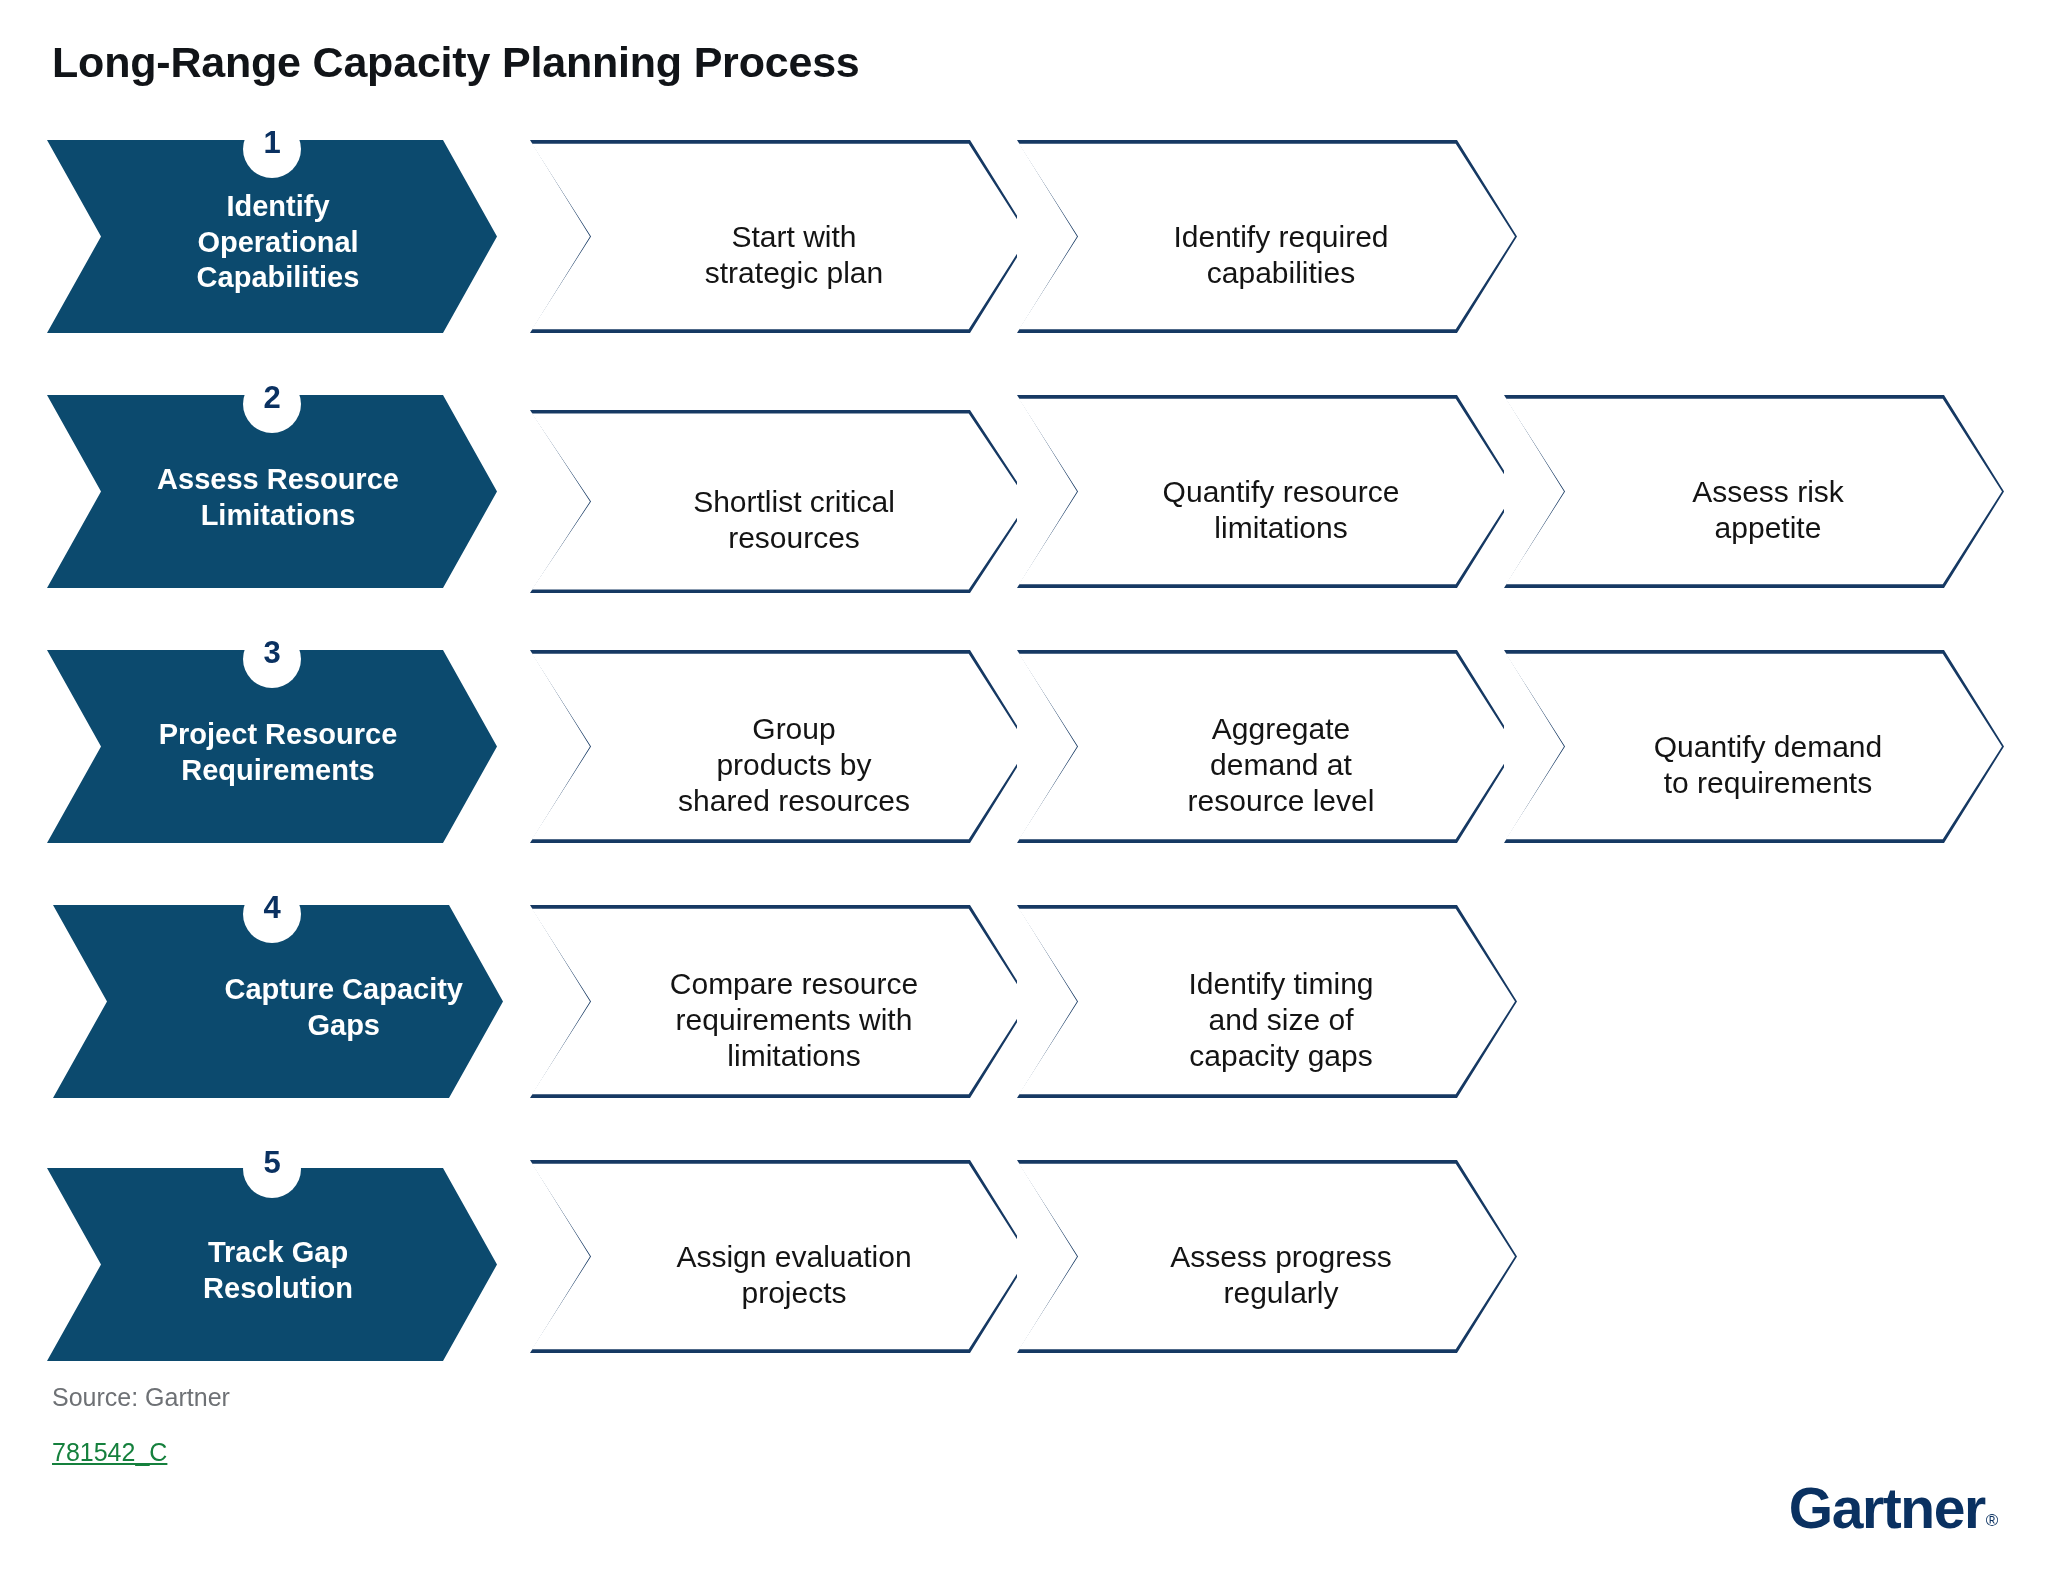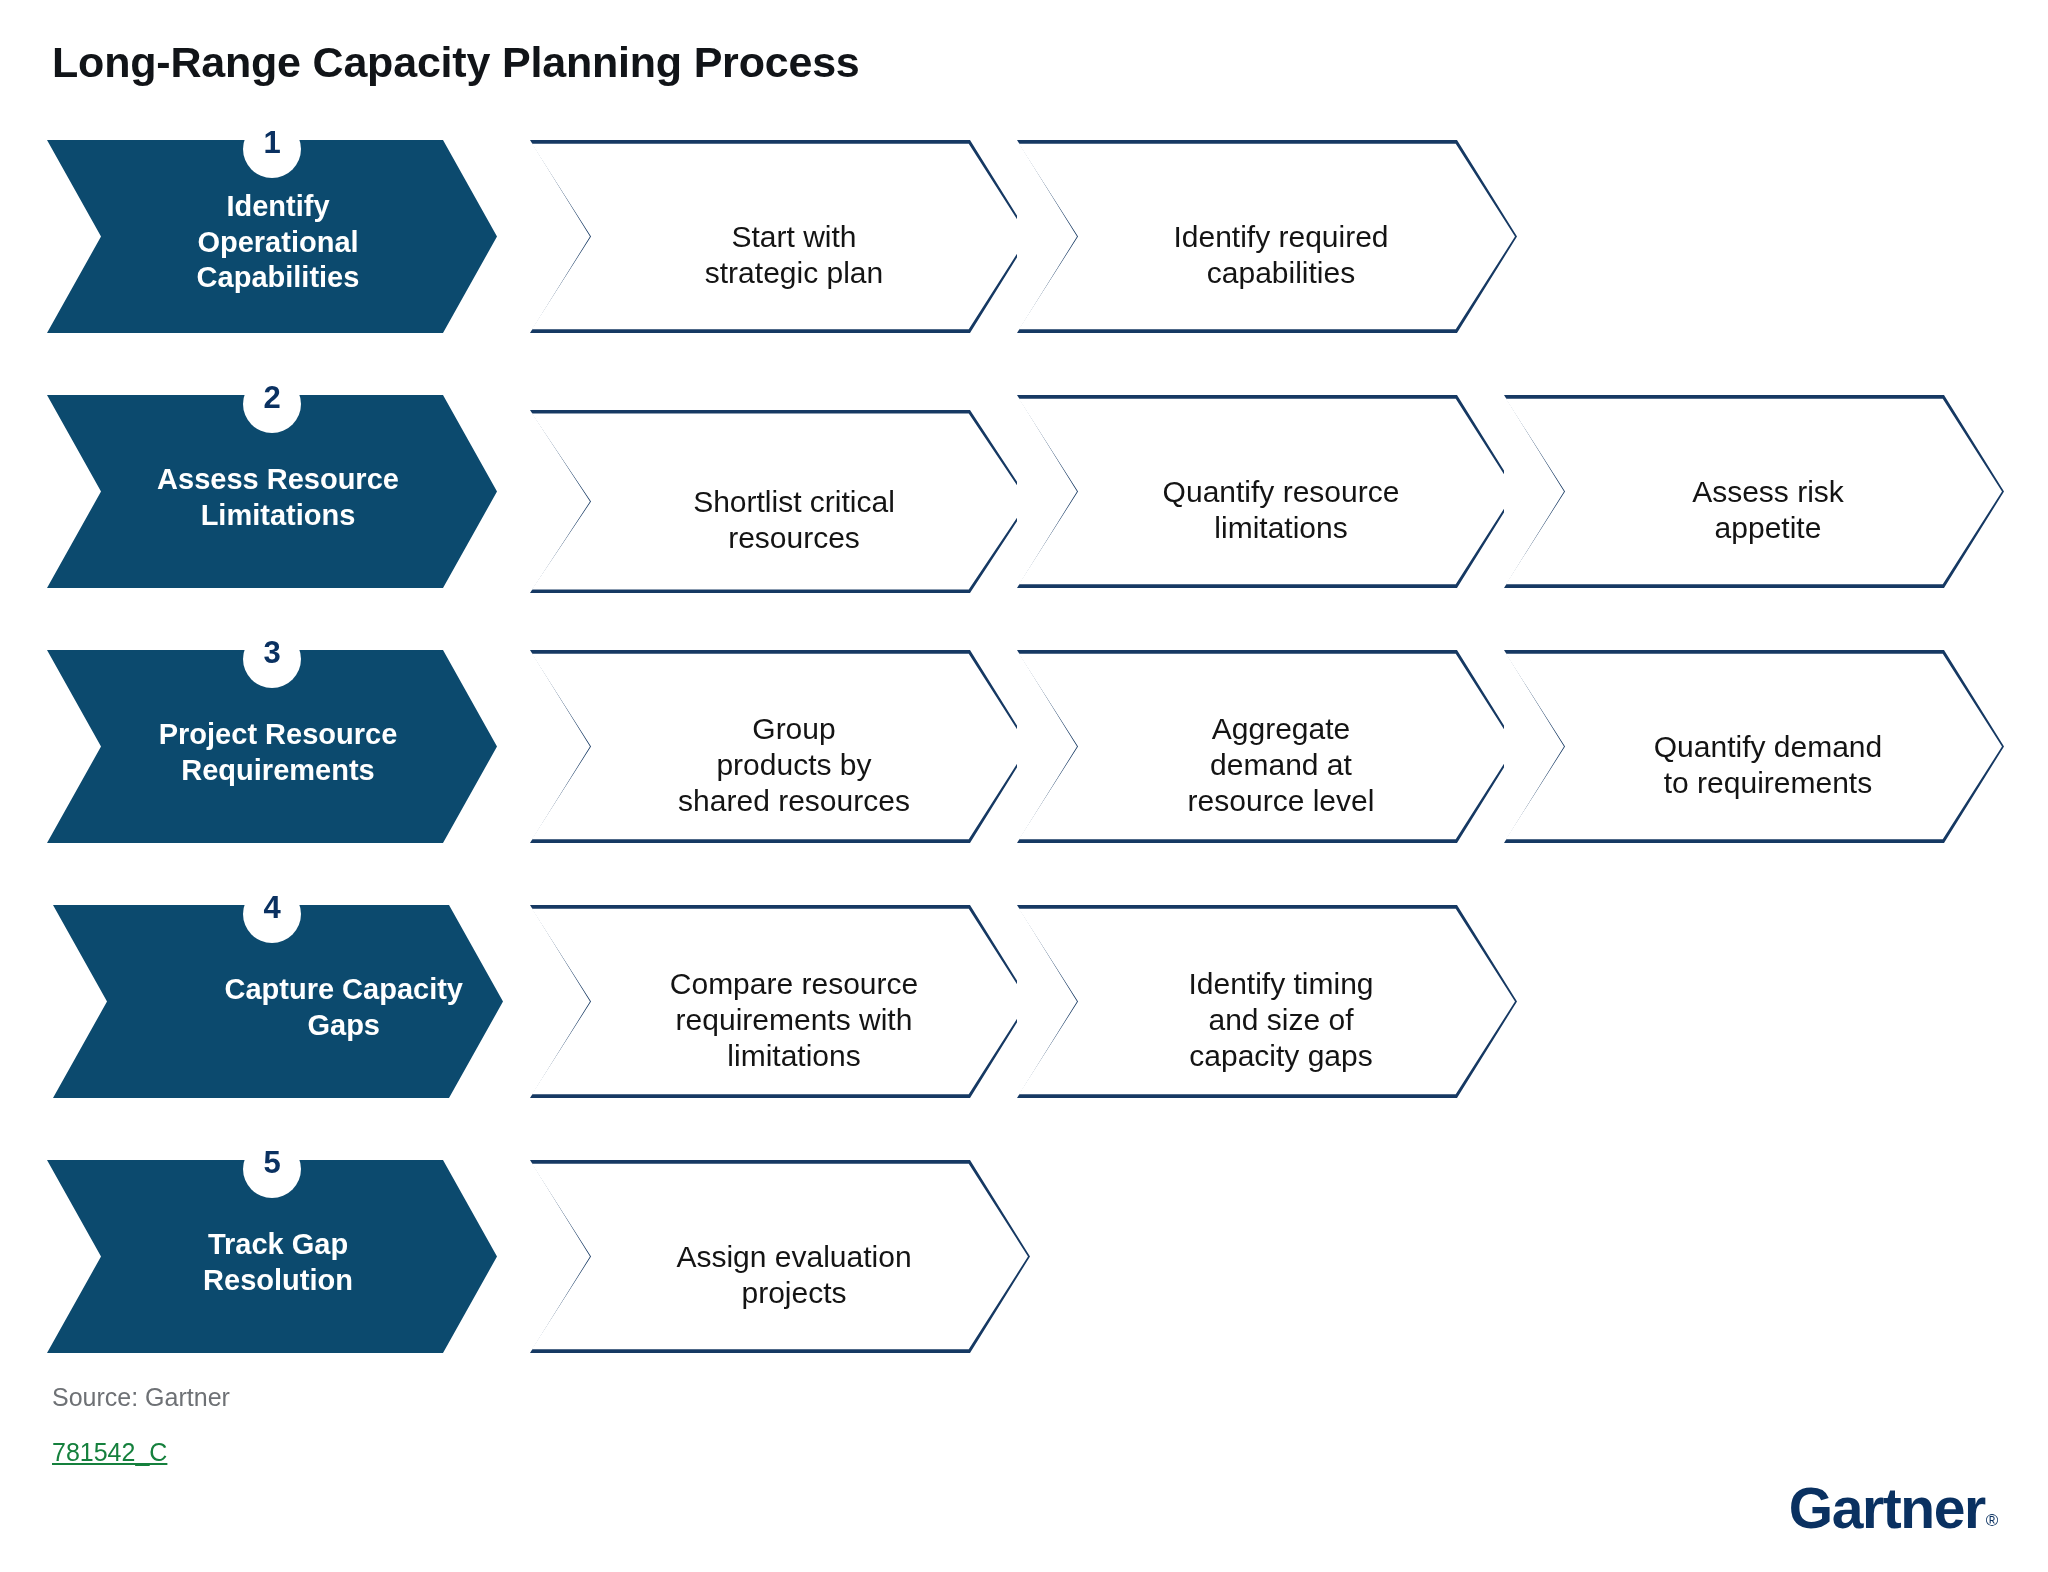--- a/index.html
+++ b/index.html
@@ -256,31 +256,37 @@
       </div>
       <div class="action" style="left: 1017px; top: 0px; width: 500px; height: 193px;">
         <div class="outline"></div>
         <div class="inner"></div>
         <div class="action-label">Identify timing
 and size of
 capacity gaps</div>
       </div>
     </div>
     <div class="row" style="top: 1160px; height: 193px;">
-      <div class="stage" style="top: 0px; height: 193px; width: 450px; left: 47px;">
+      <div class="stage" style="top: 8px; height: 193px; width: 450px; left: 47px;">
         <div class="stage-label">Track Gap
 Resolution</div>
       </div>
       <div class="step-badge" style="left: 243px; top: -20px;">
         <span>5</span>
       </div>
       <div class="action" style="left: 530px; top: 0px; width: 500px; height: 193px;">
         <div class="outline"></div>
         <div class="inner"></div>
         <div class="action-label">Assign evaluation
 projects</div>
+      </div>
+      <div class="action" style="left: 1017px; top: 0px; width: 500px; height: 193px;">
+        <div class="outline"></div>
+        <div class="inner"></div>
+        <div class="action-label">Assess progress
+regularly</div>
       </div>
     </div>
   </div>
 
 <div id="source-note">Source: Gartner</div>
 <div id="doc-id">781542_C</div>
 <div id="gartner-logo"><span>Gartner</span><span class="reg">®</span></div>
 
 </body></html>

